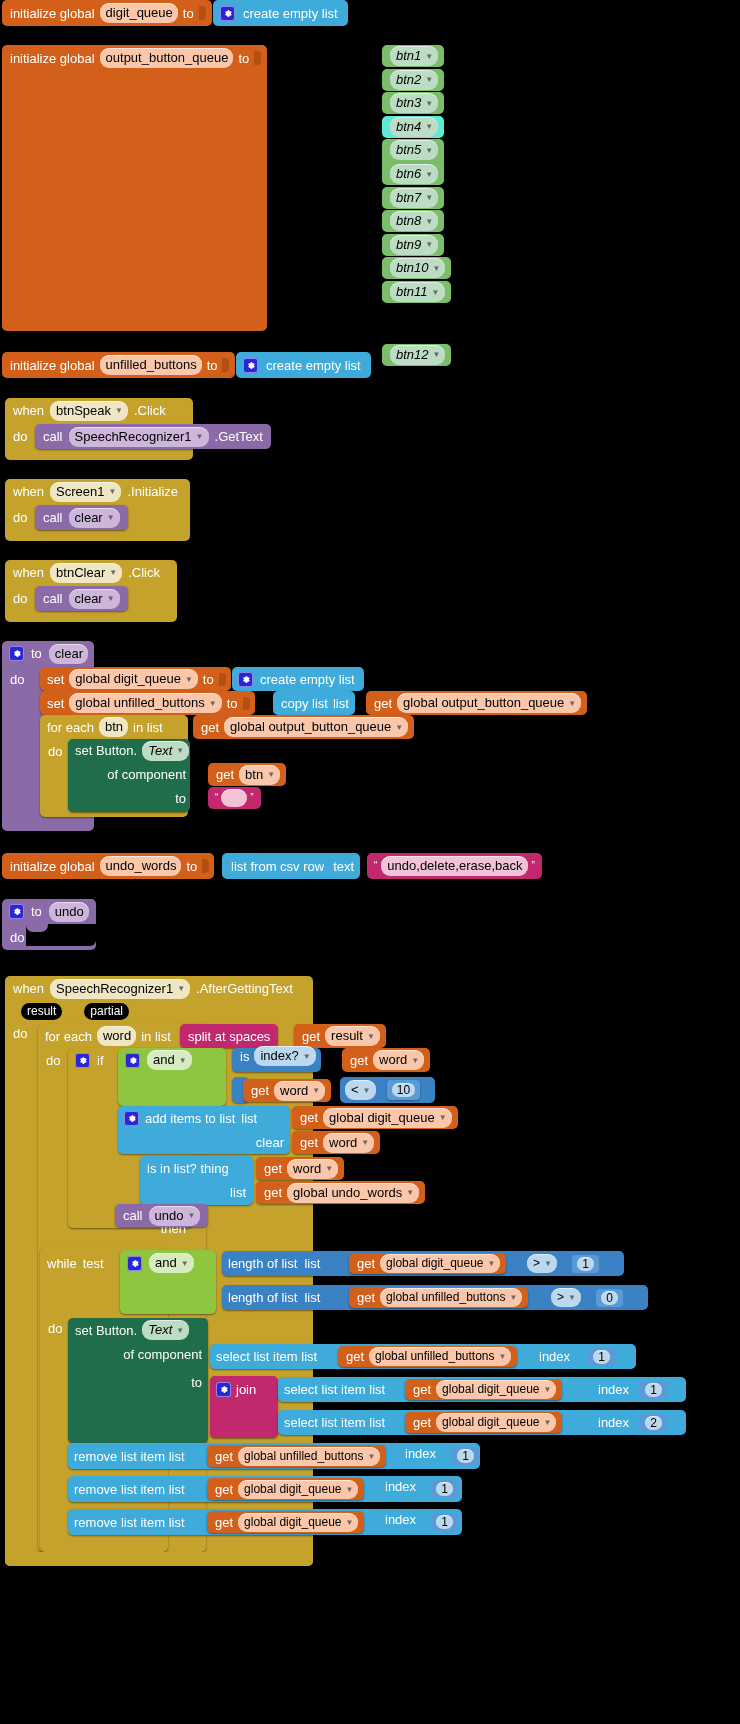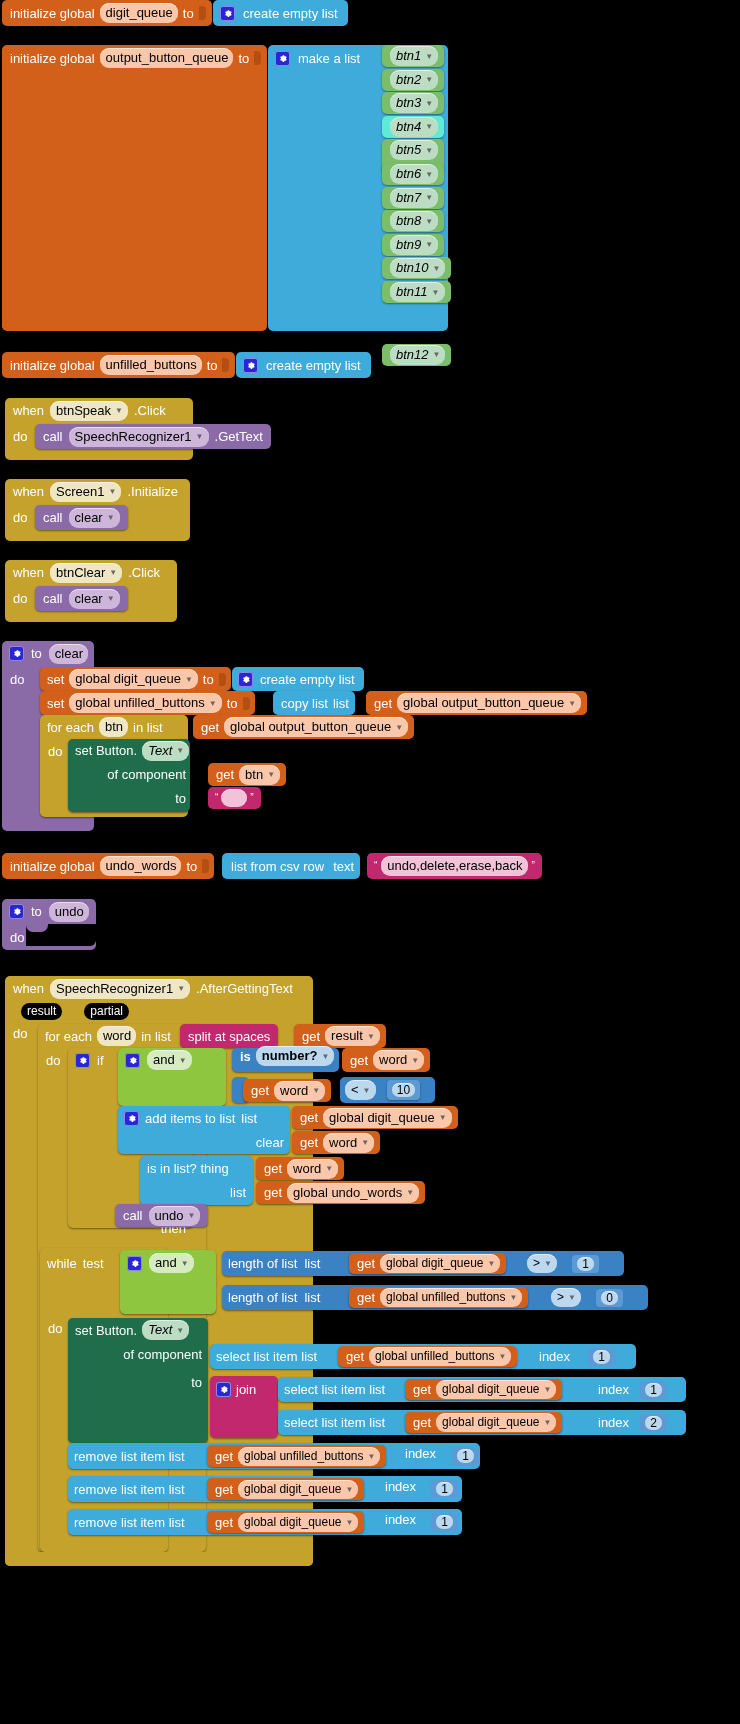--- a/index.html
+++ b/index.html
@@ -66,30 +66,20 @@
 
 <div style="position:absolute;left:2px;top:45px;width:265px;height:286px;background:#d2601a;border-radius:5px;box-shadow:0 1px 2px rgba(0,0,0,.45);">
   <div class="row" style="height:26px;padding:0 6px 0 8px;gap:5px;">
     <span class="lbl">initialize global</span>
     <span class="field f-or">output_button_queue</span>
     <span class="lbl">to</span>
     <span style="display:inline-block;width:7px;height:14px;background:#b44f12;border-radius:0 4px 4px 0;"></span>
   </div>
 </div>
 
-<div style="position:absolute;left:268px;top:45px;width:180px;height:286px;background:#3eabda;border-radius:5px;box-shadow:0 1px 2px rgba(0,0,0,.45);">
-  <div class="row" style="height:26px;padding:0 8px 0 7px;gap:8px;">
-    <span class="gear">
-          <svg width="9" height="9" viewBox="0 0 24 24">
-            <path fill="#fff" d="M12 8a4 4 0 100 8 4 4 0 000-8zm9.4 4a7.4 7.4 0 00-.1-1.2l2-1.6-2-3.4-2.4 1a7.6 7.6 0 00-2-1.2l-.4-2.6h-4l-.4 2.6c-.7.3-1.4.7-2 1.2l-2.4-1-2 3.4 2 1.6a7.4 7.4 0 000 2.4l-2 1.6 2 3.4 2.4-1c.6.5 1.3.9 2 1.2l.4 2.6h4l.4-2.6c.7-.3 1.4-.7 2-1.2l2.4 1 2-3.4-2-1.6c.1-.4.1-.8.1-1.2z"></path>
-          </svg>
-        </span>
-    <span class="lbl">make a list</span>
-  </div>
-</div>
 <div id="btnlist">
       <div style="position: absolute; left: 382px; top: 45px; height: 22px; background: rgb(123, 189, 106); border-radius: 5px; box-shadow: rgba(0, 0, 0, 0.4) 0px 1px 2px; display: flex; align-items: center; padding: 0px 6px 0px 8px; gap: 5px;">
         <span class="field f-gr">
           <span>btn1</span>
           <span class="car">▼</span>
         </span>
       </div>
       <div style="position: absolute; left: 382px; top: 68.6px; height: 22px; background: rgb(123, 189, 106); border-radius: 5px; box-shadow: rgba(0, 0, 0, 0.4) 0px 1px 2px; display: flex; align-items: center; padding: 0px 6px 0px 8px; gap: 5px;">
         <span class="field f-gr">
           <span>btn2</span>
@@ -476,24 +466,24 @@
           </svg>
         </span>
     <span class="field f-lg">
           <span>and</span>
           <span class="car">▼</span>
         </span>
   </div>
 </div>
 
 <div class="blk c-dblue sh" style="left:232px;top:1048px;height:24px;">
-  <div class="row" style="height:16px;padding:0 5px 0 8px;gap:5px;font-weight:bold;">
+  <div class="row" style="height:16px;padding:0 5px 0 8px;gap:5px;">
     <span class="lbl">is</span>
     <span class="field f-bl">
-          <span>number?</span>
+          <span>index?</span>
           <span class="car">▼</span>
         </span>
   </div>
 </div>
 <div class="blk c-orange sh" style="left:342px;top:1048px;height:24px;">
   <div class="row" style="height:24px;padding:0 6px 0 8px;gap:5px;">
     <span class="lbl">get</span>
     <span class="field f-or">
           <span>word</span>
           <span class="car">▼</span>

